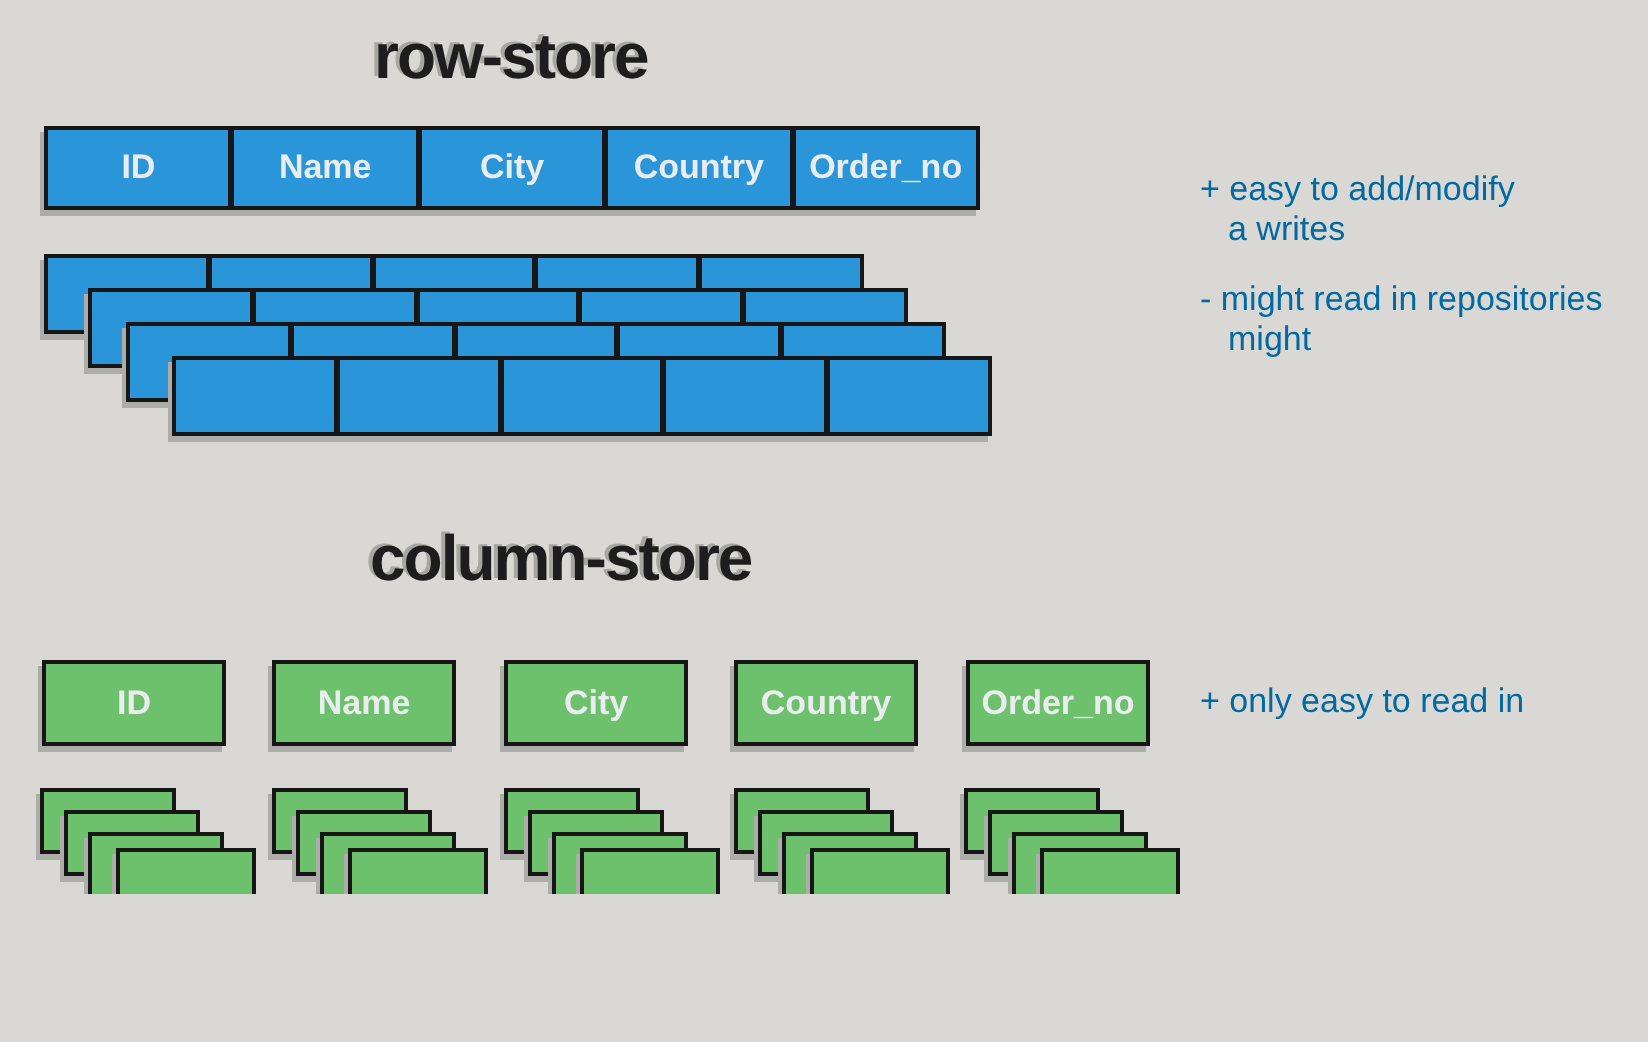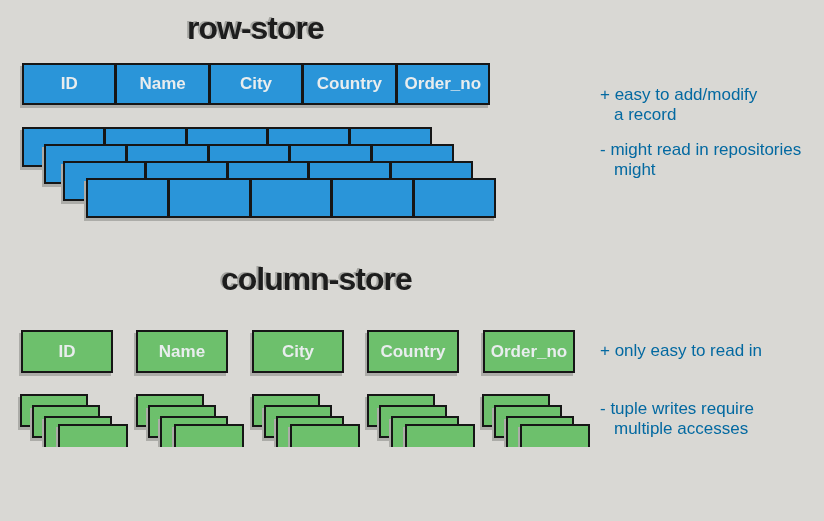--- a/index.html
+++ b/index.html
@@ -8,21 +8,21 @@
     background:#d9d8d4; overflow:hidden;
     font-family:"Liberation Sans", sans-serif;
   }
   
   .title {
     position:absolute; font-weight:bold; font-size:32px; color:#1d1d1d;
     letter-spacing:-1px; white-space:nowrap;
     text-shadow:-2px -1px 0 #a6a6a2;
   }
   .title-row { left:187px; top:10px; }
-  .title-col { left:185px; top:261px;margin-left:36px; }
+  .title-col { left:185px; top:261px; }
 
   
   .tuple {
     position:absolute; display:flex;
     background:#2a95d9; border:2px solid #161616;
     box-shadow:-2px 3px 0 0 #acaca8;
   }
   .tuple .cell { flex:1; border-right:3px solid #161616; }
   .tuple .cell:last-child { border-right:none; }
   .header-tuple { left:22px; top:63px; width:464px; height:38px; }
@@ -113,21 +113,21 @@
   <div class="tuple rec rec4">
     <div class="cell"></div>
       <div class="cell"></div>
       <div class="cell"></div>
       <div class="cell"></div>
       <div class="cell"></div>
   </div>
 
   <div class="note note-rp">
     <div>+ easy to add/modify</div>
-    <div class="indent">a record</div>
+    <div class="indent">a writes</div>
   </div>
   <div class="note note-rm">
     <div>- might read in repositories</div>
     <div class="indent">might</div>
   </div>
 
   <div class="title title-col">column-store</div>
 
   <div class="ghead g1">ID</div>
   <div class="ghead g2">Name</div>
@@ -162,19 +162,15 @@
   <div class="cluster g5">
     <div class="cbox cb1"></div>
       <div class="cbox cb2"></div>
       <div class="cbox cb3"></div>
       <div class="cbox cb4"></div>
   </div>
 
   <div class="note note-cp">
     <div>+ only easy to read in</div>
   </div>
-  <div class="note note-cm">
-    <div>- tuple writes require</div>
-    <div class="indent">multiple accesses</div>
-  </div>
 
 
 </div>
 
 </body></html>

